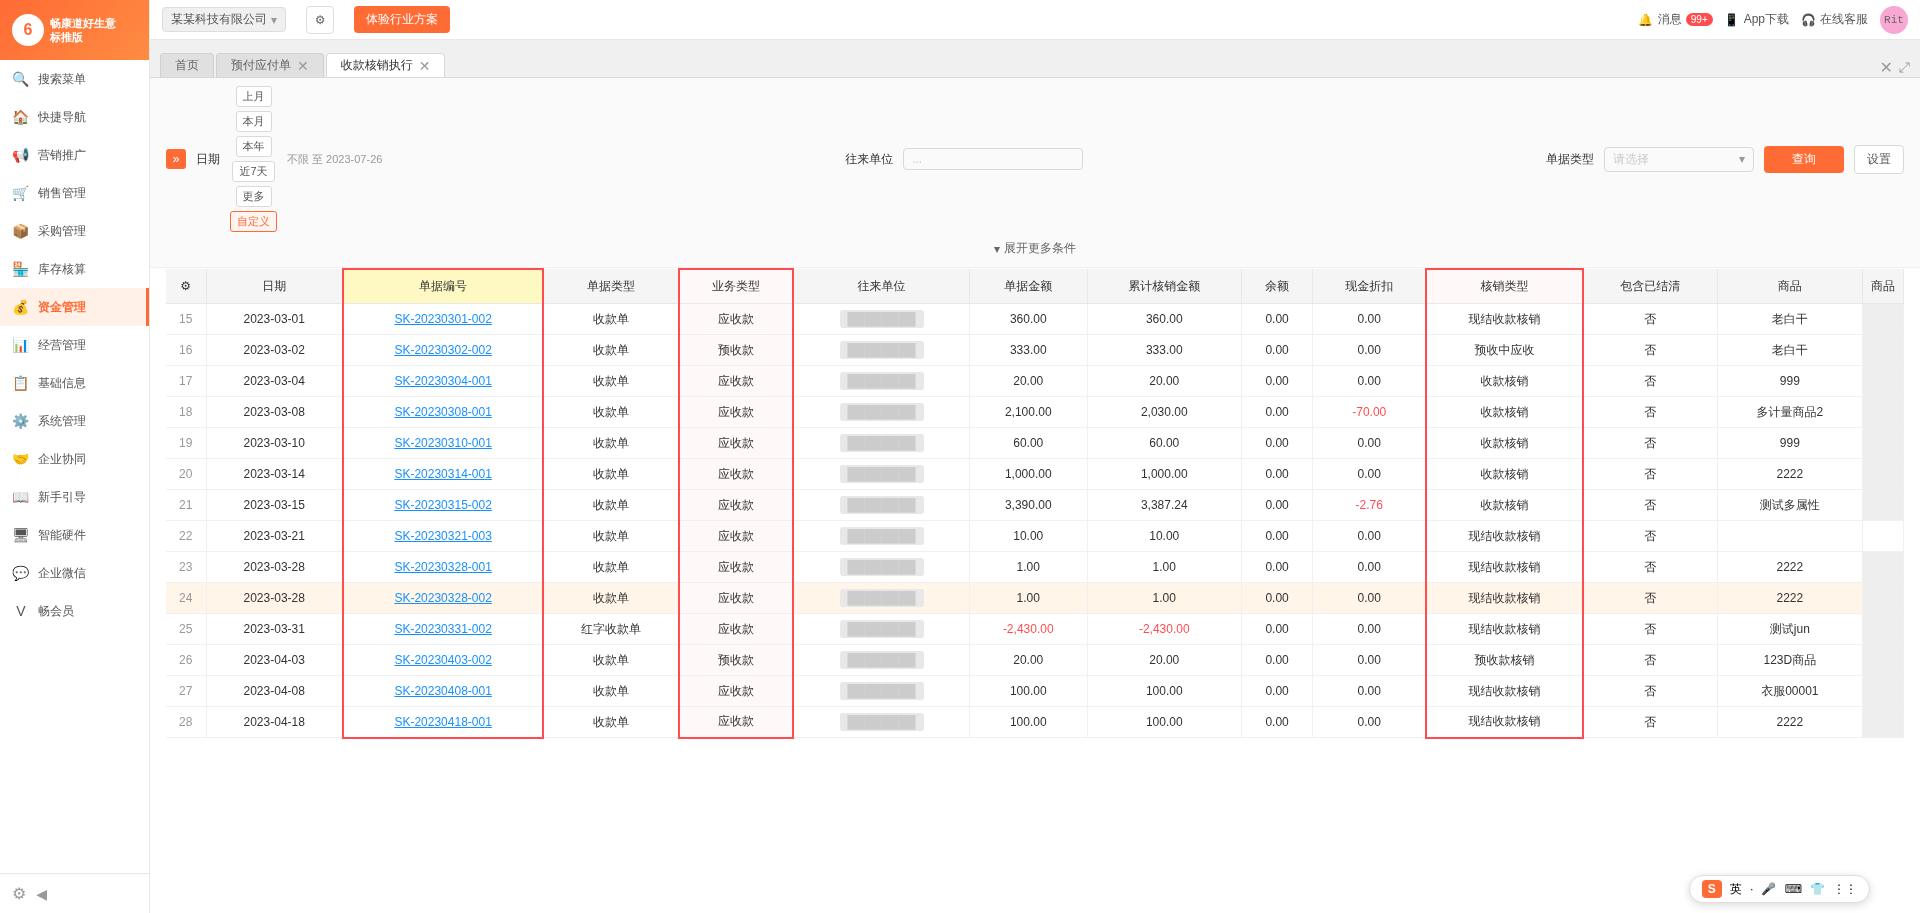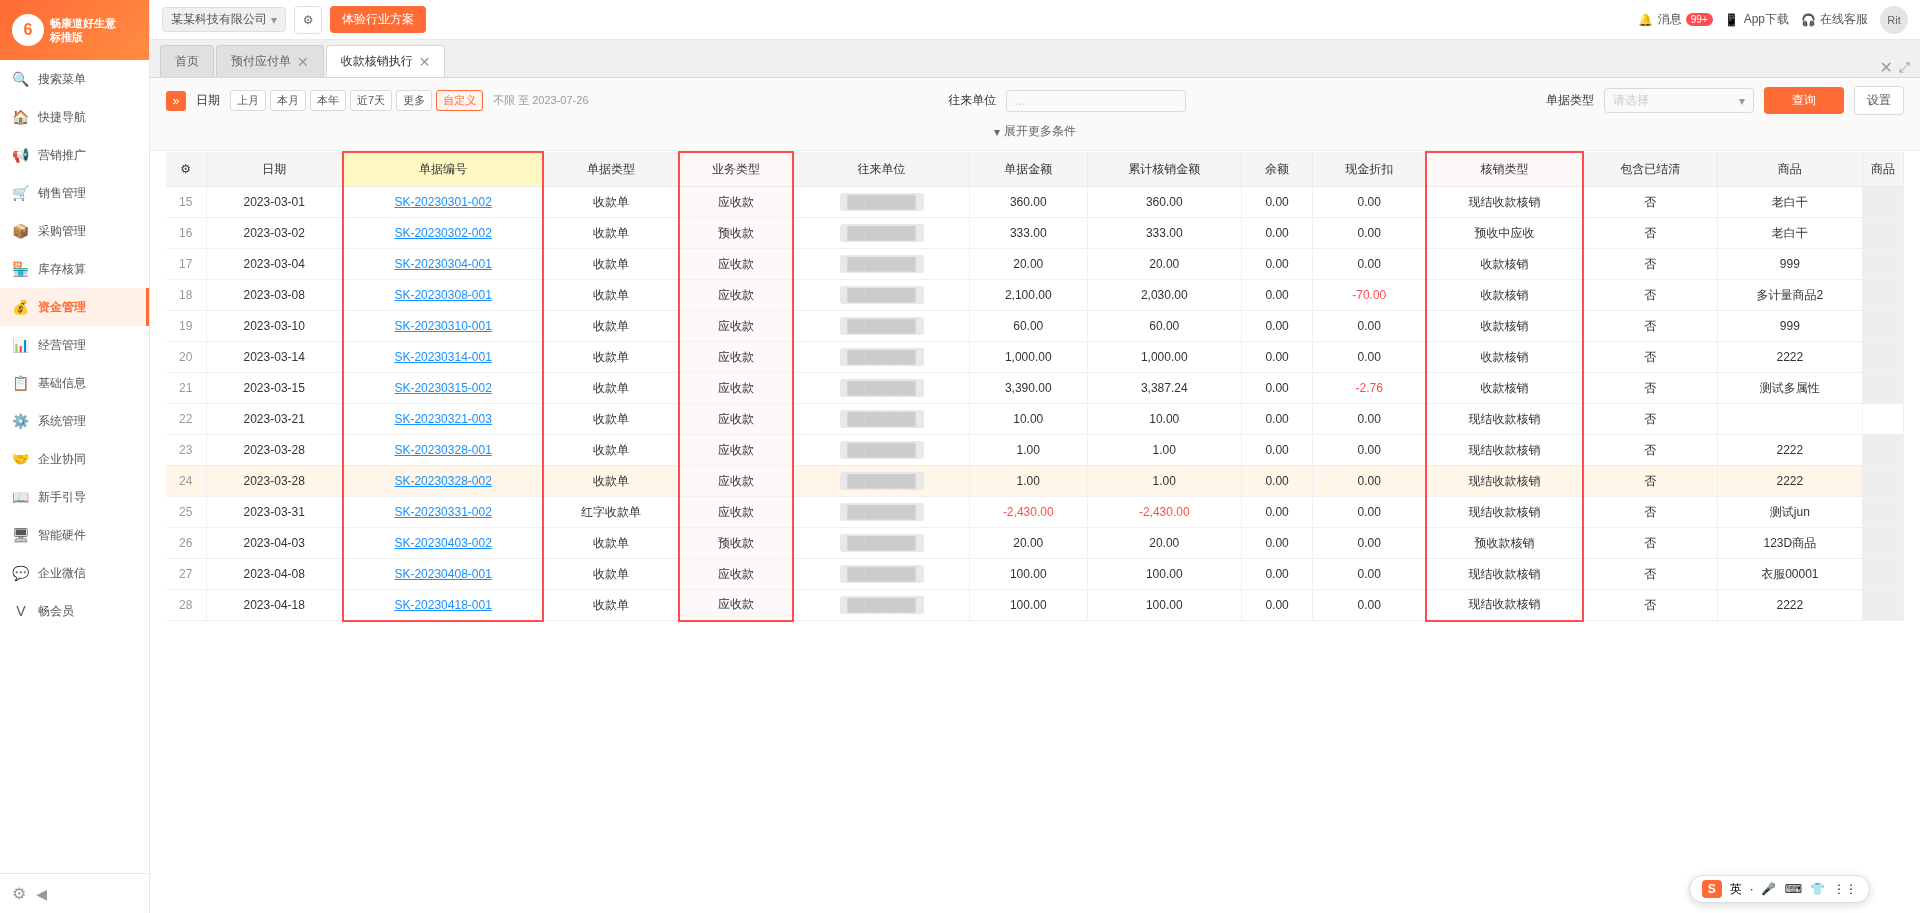--- a/index.html
+++ b/index.html
@@ -15,49 +15,49 @@
     .sidebar-item.active { background: #fff0e8; color: #ff6b35; font-weight: bold; border-right: 3px solid #ff6b35; }
     .sidebar-item-icon { width: 18px; height: 18px; margin-right: 8px; display: flex; align-items: center; justify-content: center; font-size: 14px; flex-shrink: 0; }
     .sidebar-item-label { font-size: 12px; }
     .sidebar-footer { padding: 10px 12px; display: flex; align-items: center; gap: 10px; border-top: 1px solid #e8e8e8; }
 
     
     .main { flex: 1; display: flex; flex-direction: column; overflow: hidden; }
 
     
     .topbar { height: 40px; background: #fff; border-bottom: 1px solid #e8e8e8; display: flex; align-items: center; padding: 0 12px; gap: 10px; }
-    .topbar-left { display: flex; align-items: center; gap: 8px; flex: 1; }
+    .topbar-left { display: flex; align-items: center; gap: 20px; flex: 1; }
     .topbar-company { background: #f0f0f0; border: 1px solid #ddd; border-radius: 4px; padding: 3px 8px; font-size: 12px; color: #555; display: flex; align-items: center; gap: 4px; cursor: pointer; }
     .topbar-gear { width: 28px; height: 28px; border: 1px solid #ddd; border-radius: 4px; display: flex; align-items: center; justify-content: center; cursor: pointer; color: #666; }
     .topbar-btn-orange { background: #ff6b35; color: white; border: none; border-radius: 4px; padding: 5px 12px; font-size: 12px; cursor: pointer; }
     .topbar-right { display: flex; align-items: center; gap: 12px; }
     .topbar-right-item { display: flex; align-items: center; gap: 4px; color: #555; font-size: 12px; cursor: pointer; }
     .badge { background: #ff4d4f; color: white; border-radius: 10px; padding: 1px 5px; font-size: 10px; }
-    .avatar { width: 28px; height: 28px; background: #e5e5e5; border-radius: 50%; display: flex; align-items: center; justify-content: center; font-size: 11px; color: #666; }
+    .avatar { width: 28px; height: 28px; background: #f9a8d4; border-radius: 50%; display: flex; align-items: center; justify-content: center; font-size: 11px; color: #666; font-family: Liberation Mono, monospace; }
 
     
     .tabs { height: 38px; background: #f0f0f0; display: flex; align-items: flex-end; padding: 0 10px; gap: 2px; border-bottom: 1px solid #d9d9d9; }
-    .tab { height: 32px; padding: 0 14px; display: flex; align-items: center; gap: 6px; border-radius: 4px 4px 0 0; font-size: 12px; cursor: pointer; background: #e0e0e0; color: #666; border: 1px solid #d0d0d0; border-bottom: none; }
+    .tab { height: 24px; padding: 0 14px; display: flex; align-items: center; gap: 6px; border-radius: 4px 4px 0 0; font-size: 12px; cursor: pointer; background: #e0e0e0; color: #666; border: 1px solid #d0d0d0; border-bottom: none; }
     .tab.active { background: #fff; color: #333; border-color: #d9d9d9; font-weight: 500; }
     .tab-close { color: #999; font-size: 14px; line-height: 1; }
     .tabs-actions { margin-left: auto; display: flex; align-items: center; gap: 6px; }
 
     
     .page-content { flex: 1; overflow: hidden; display: flex; flex-direction: column; background: #fff; }
     .page-header { padding: 12px 16px 8px; display: flex; align-items: center; justify-content: space-between; border-bottom: 1px solid #f0f0f0; }
     .page-title { font-size: 16px; font-weight: bold; color: #333; }
     .page-header-actions { display: flex; gap: 8px; }
     .btn-outline { border: 1px solid #d9d9d9; background: white; border-radius: 4px; padding: 4px 10px; font-size: 12px; cursor: pointer; color: #555; display: flex; align-items: center; gap: 4px; }
 
     
     .filter-bar { padding: 8px 16px; background: #fafafa; border-bottom: 1px solid #f0f0f0; display: flex; flex-direction: column; gap: 6px; }
     .filter-row { display: flex; align-items: center; gap: 10px; }
     .filter-expand-btn { width: 20px; height: 20px; background: #ff6b35; color: white; border: none; border-radius: 3px; cursor: pointer; display: flex; align-items: center; justify-content: center; font-size: 12px; }
     .filter-label { font-size: 12px; color: #333; white-space: nowrap; }
-    .filter-date-btns { display: flex; gap: 4px; align-items: center; }
+    .filter-date-btns { display: flex; gap: 4px; align-items: center; flex-direction: column; }
     .filter-date-btn { padding: 2px 6px; border: 1px solid #d9d9d9; border-radius: 3px; background: white; font-size: 11px; cursor: pointer; color: #555; }
     .filter-custom-btn { padding: 2px 6px; border: 1px solid #ff6b35; border-radius: 3px; background: #fff5f0; font-size: 11px; cursor: pointer; color: #ff6b35; }
     .filter-date-range { color: #999; font-size: 11px; }
     .filter-input { border: 1px solid #d9d9d9; border-radius: 4px; padding: 3px 8px; font-size: 12px; color: #333; width: 180px; cursor: pointer; display: flex; align-items: center; justify-content: space-between; }
     .filter-select { border: 1px solid #d9d9d9; border-radius: 4px; padding: 3px 8px; font-size: 12px; color: #333; min-width: 150px; cursor: pointer; display: flex; align-items: center; justify-content: space-between; }
     .btn-query { background: #ff6b35; color: white; border: none; border-radius: 4px; padding: 5px 28px; font-size: 12px; cursor: pointer; }
     .btn-settings { border: 1px solid #d9d9d9; background: white; border-radius: 4px; padding: 5px 12px; font-size: 12px; cursor: pointer; color: #555; }
     .filter-expand-row { display: flex; align-items: center; justify-content: center; color: #666; font-size: 12px; cursor: pointer; gap: 4px; padding: 2px 0; }
 
     

